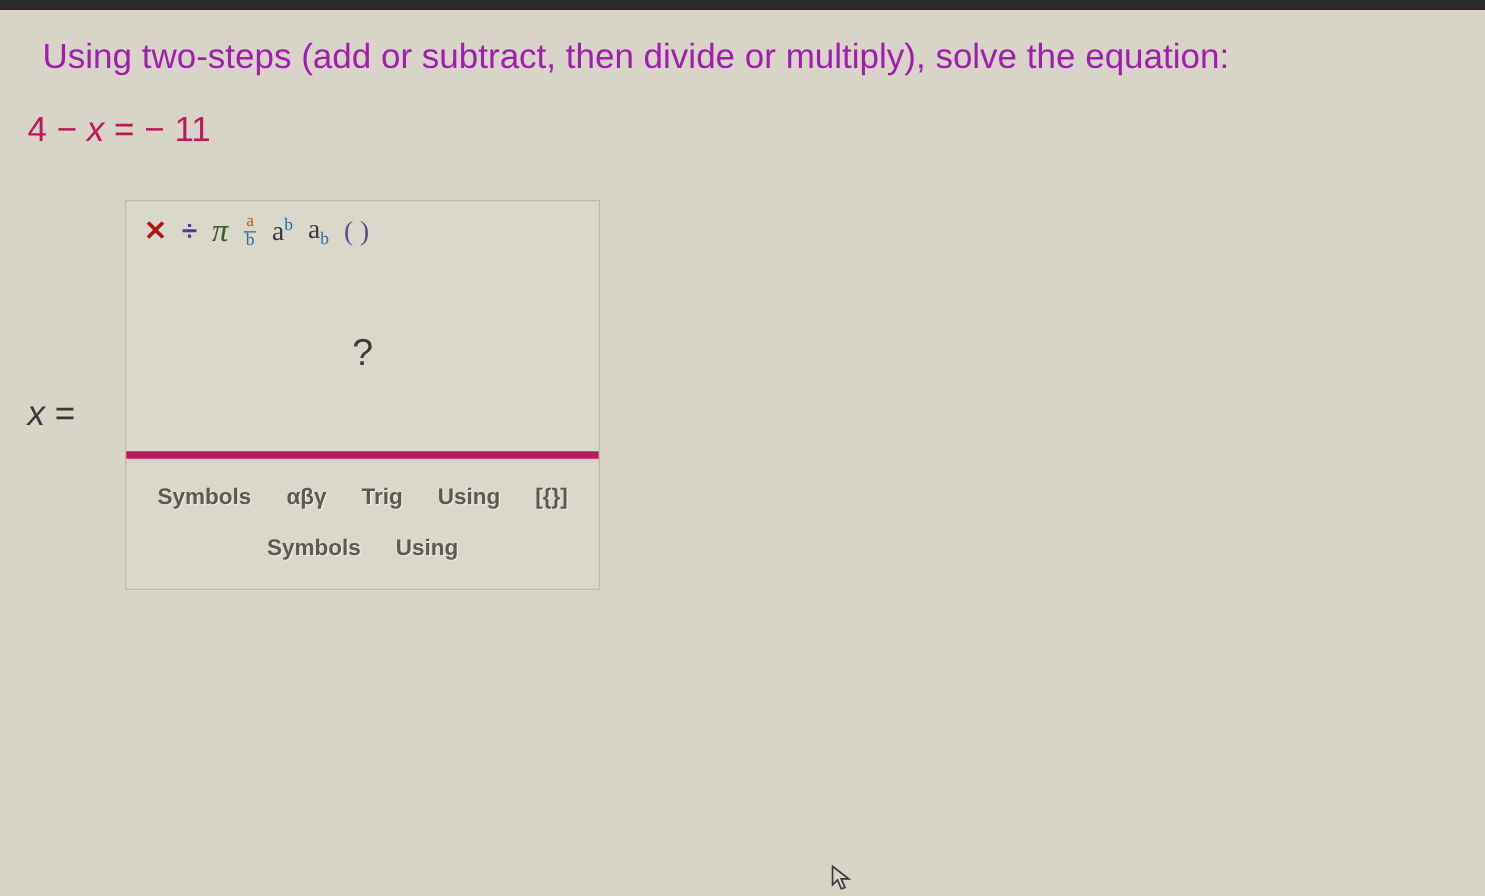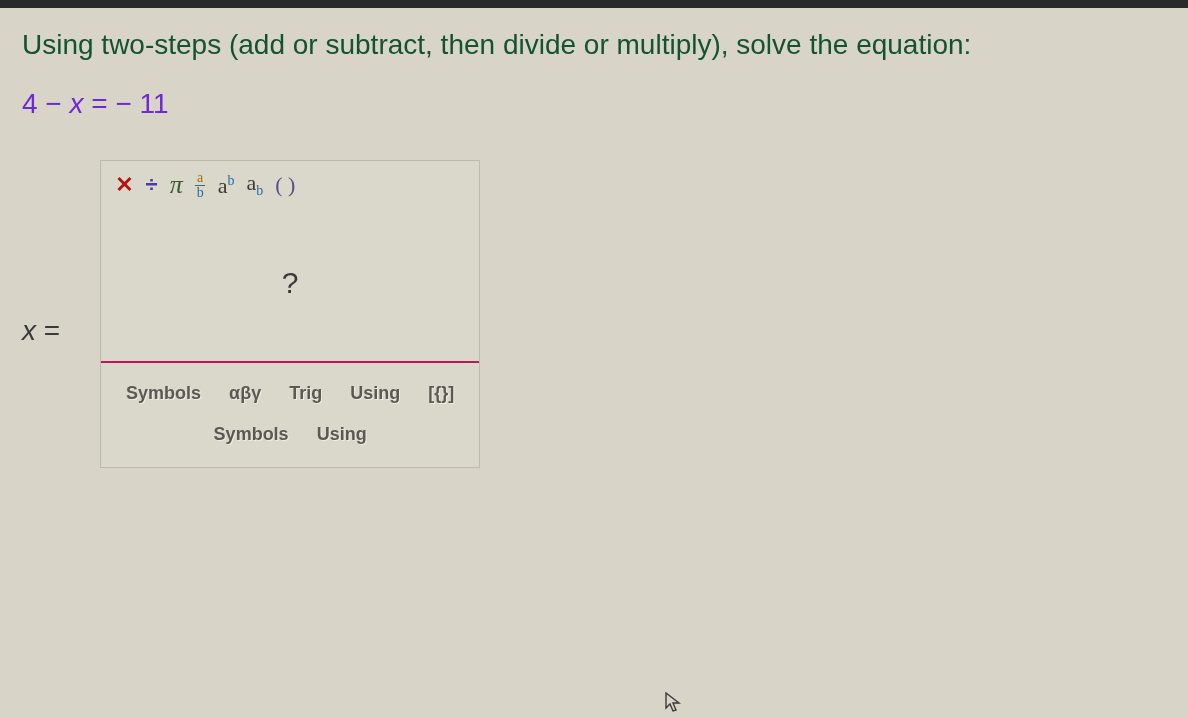--- a/index.html
+++ b/index.html
@@ -12,28 +12,29 @@
   }
   .topbar {
     height: 8px;
     background: #2a2a2a;
   }
   .content {
     padding: 18px 22px;
   }
   .question-text {
     font-size: 28px;
-    color: #14532d;
+    color: #a21caf;
     font-weight: 400;
     margin-bottom: 24px;
     line-height: 1.35;
+    margin-left: 12px;
   }
   .equation {
     font-size: 28px;
-    color: #6d28d9;
+    color: #be185d;
     margin-bottom: 40px;
     font-style: normal;
   }
   .equation .var { font-style: italic; }
   .answer-row {
     display: flex;
     align-items: flex-start;
   }
   .x-equals {
     font-size: 28px;
@@ -78,21 +79,21 @@
   .paren-btn { font-family: "Times New Roman", serif; font-size: 22px; color: #5a4a8a; }
   .input-area {
     height: 155px;
     display: flex;
     align-items: center;
     justify-content: center;
     font-size: 30px;
     color: #3a3a3a;
   }
   .categories {
-    border-top: 2px solid #be185d;
+    border-top: 6px solid #be185d;
     padding: 12px 8px 14px 8px;
     display: flex;
     flex-wrap: wrap;
     justify-content: center;
     gap: 4px 0;
   }
   .cat-btn {
     font-size: 18px;
     font-weight: bold;
     color: #5a5a52;

